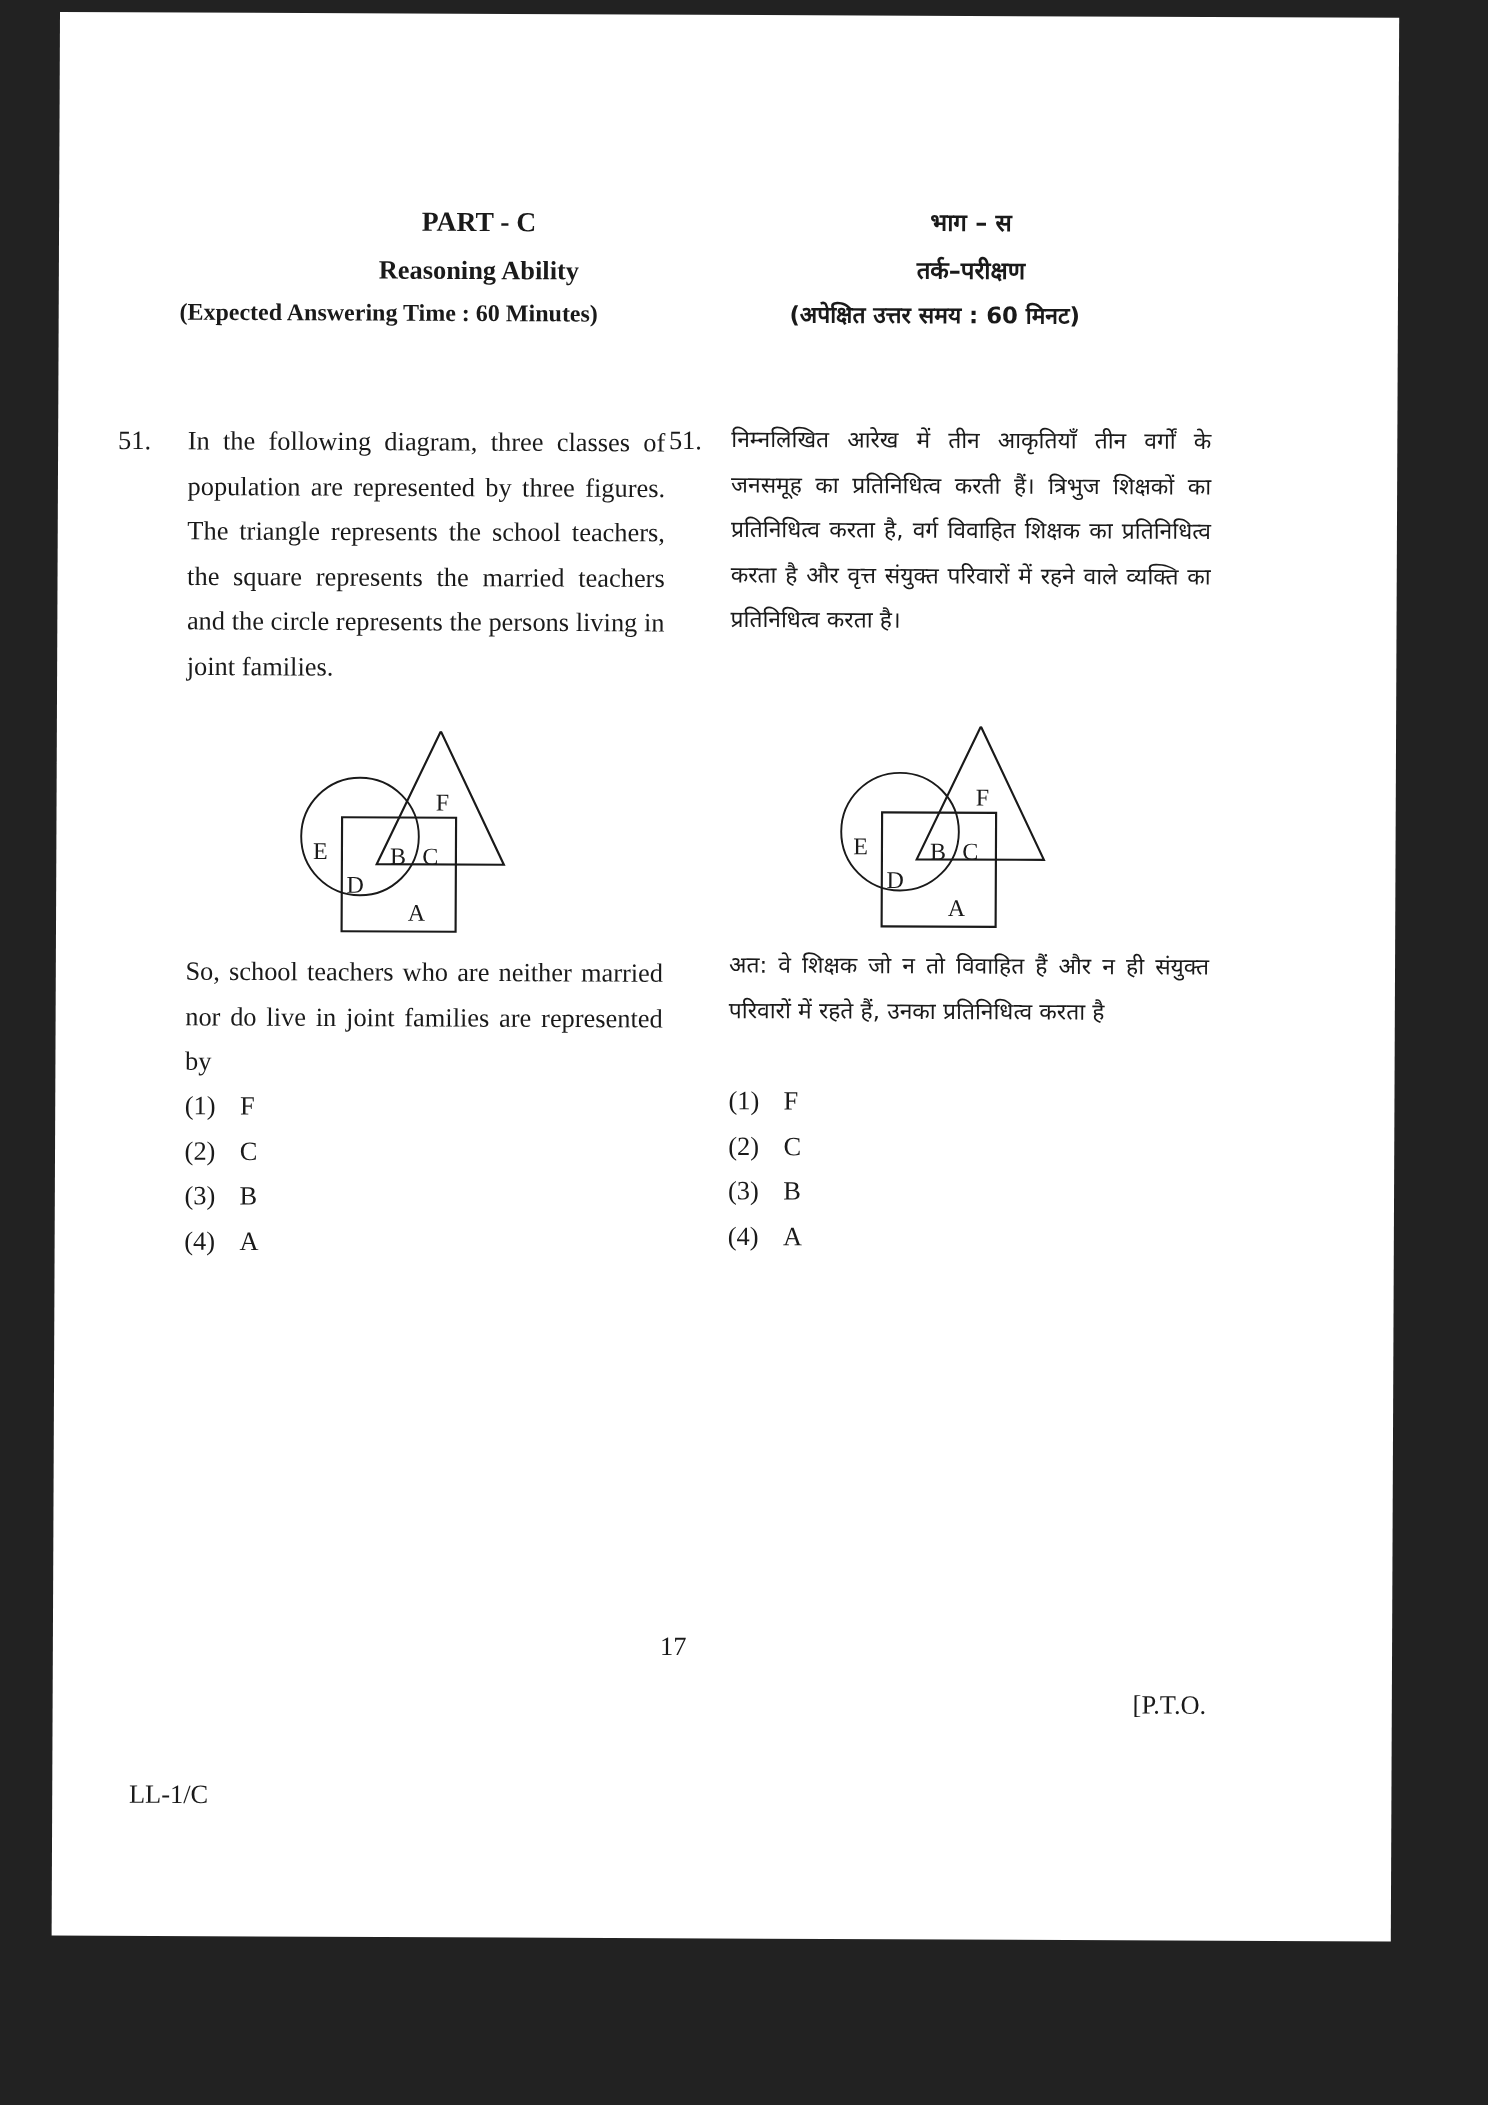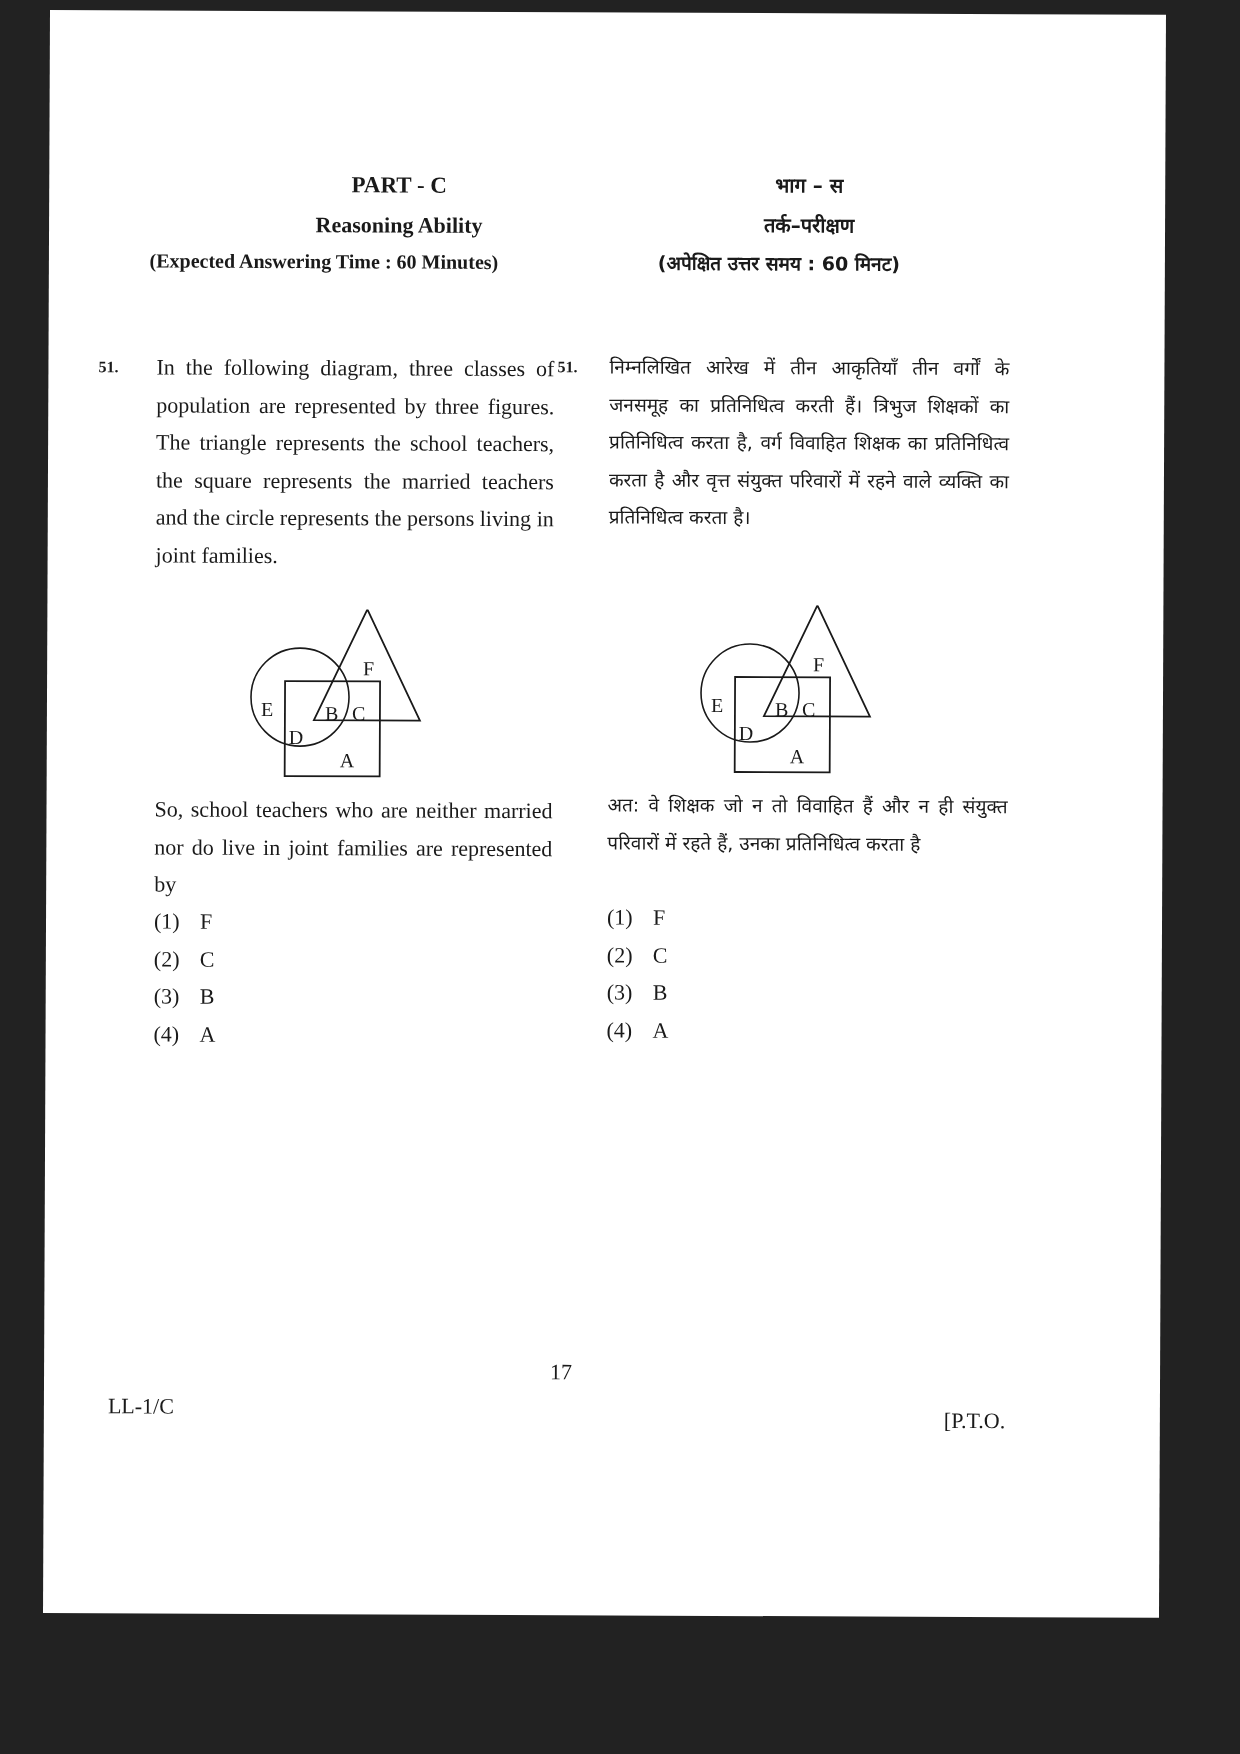--- a/index.html
+++ b/index.html
@@ -41,22 +41,22 @@
       font-weight: bold;
       font-size: 20px;
       line-height: 28px;
       white-space: nowrap;
     }
     .hi-head {
       font-family: "DejaVu Sans", sans-serif;
       font-weight: bold;
     }
     .q-num {
-      font-weight: bold;
-      font-size: 16px;
+      font-weight: normal;
+      font-size: 22px;
       line-height: 37.5px;
     }
     .q-text {
       font-size: 22px;
       line-height: 37.5px;
       text-align: justify;
       text-align-last: left;
     }
     .q-text.hi {
       font-family: "DejaVu Sans", sans-serif;
@@ -157,17 +157,17 @@
     <div class="opt-row">
       <span class="opt-num">(3)</span>
       <span>B</span>
     </div>
     <div class="opt-row">
       <span class="opt-num">(4)</span>
       <span>A</span>
     </div>
   </div>
 
-  <div class="abs footer" style="left:64px; top:1382px;">LL-1/C</div>
+  <div class="abs footer" style="left:64px; top:1471px;">LL-1/C</div>
   <div class="abs footer" style="left:506px; top:1346px;">17</div>
   <div class="abs footer" style="left:900px; top:1393px;">[P.T.O.</div>
 
 </div>
 
 </body></html>

